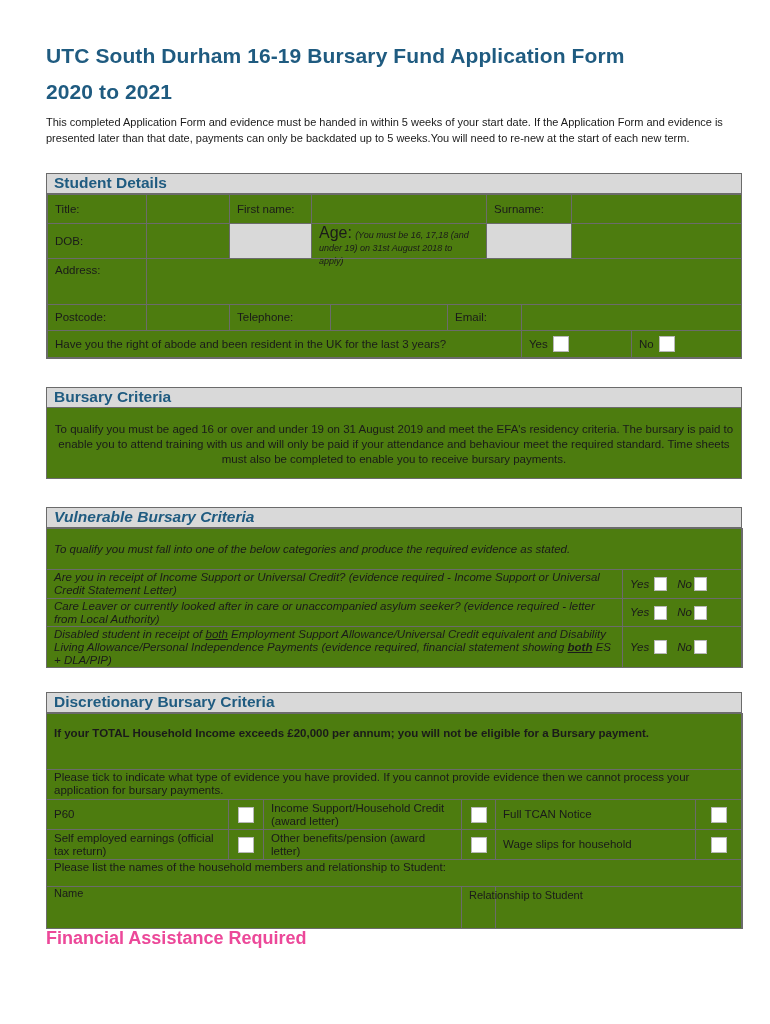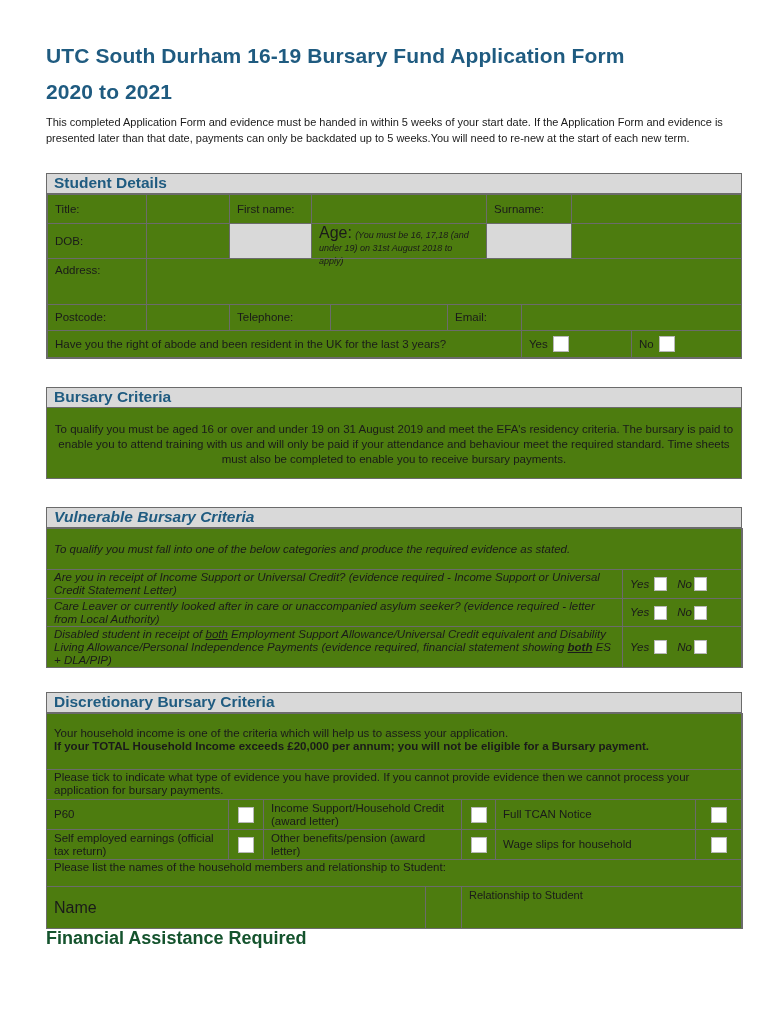--- a/index.html
+++ b/index.html
@@ -12,21 +12,21 @@
   .band { position: absolute; left: 0; right: 0; top: 0; height: 20px; background: #d9d9d9; border-bottom: 1.5px solid #6b6b6b; }
   .band span { position: absolute; left: 7px; top: 0px; font-size: 15.5px; font-weight: bold; color: #1f5b80; }
   .cell { position: absolute; border: 1px solid #6b6b6b; font-size: 11.5px; line-height: 13px; padding: 0 7px; display: flex; align-items: center; }
   .cell.top { align-items: flex-start; padding-top: 5px; }
   .shade { background: #d9d9d9; }
   .chk { display: inline-block; width: 13px; height: 14px; border: 1px solid #b8b8b8; background: #fff; vertical-align: middle; margin-left: 5px; }
   .chk.big { width: 16px; height: 16px; }
   .small-it { font-style: italic; font-size: 9px; line-height: 10px; }
   .txt { position: absolute; font-size: 11.5px; line-height: 15px; }
   u { text-decoration: underline; }
-  .fin { left: 46px; top: 928px; font-size: 18px; font-weight: bold; color: #14532d; }
+  .fin { left: 46px; top: 928px; font-size: 18px; font-weight: bold; color: #ec4899; }
 </style>
 </head>
 <body>
 
 <div class="abs title" style="top:44px;">UTC South Durham 16-19 Bursary Fund Application Form</div>
 <div class="abs title" style="top:80px;">2020 to 2021</div>
 <div class="abs intro">This completed Application Form and evidence must be handed in within 5 weeks of your start date.  If the Application Form and evidence is presented later than that date, payments can only be backdated up to 5 weeks.You will need to re-new at the start of each new term.</div>
 
 <div class="box" style="top:173px; height:186px;">
   <div class="band">
@@ -110,21 +110,20 @@
       <span class="chk" style="margin-left:2px;"></span>
   </div>
 </div>
 
 <div class="box" style="top:692px; height:237px;">
   <div class="band">
       <span>Discretionary Bursary Criteria</span>
     </div>
 
   <div class="cell" style="left:-1px; top:20px; width:697px; height:57px; display:block; padding-top:13px;">
-    <div>Your household income is one of the criteria which will help us to assess your application.</div>
     <div style="font-weight:bold;">If your TOTAL Household Income exceeds £20,000 per annum; you will not be eligible for a Bursary payment.</div>
   </div>
 
   <div class="cell" style="left:-1px; top:76px; width:697px; height:31px; display:block; padding-top:1px;">Please tick to indicate what type of evidence you have provided. If you cannot provide evidence then we cannot process your application for bursary payments.</div>
 
   <div class="cell" style="left:-1px; top:106px; width:183px; height:31px;">P60</div>
   <div class="cell" style="left:181px; top:106px; width:36px; height:31px; justify-content:center; padding:0;">
       <span class="chk big" style="margin:0;"></span>
     </div>
   <div class="cell" style="left:216px; top:106px; width:199px; height:31px;">Income Support/Household Credit  (award letter)</div>
@@ -143,17 +142,17 @@
   <div class="cell" style="left:216px; top:136px; width:199px; height:31px;">Other benefits/pension (award letter)</div>
   <div class="cell" style="left:414px; top:136px; width:35px; height:31px; justify-content:center; padding:0;">
       <span class="chk big" style="margin:0;"></span>
     </div>
   <div class="cell" style="left:448px; top:136px; width:201px; height:31px;">Wage slips for household</div>
   <div class="cell" style="left:648px; top:136px; width:48px; height:31px; justify-content:center; padding:0;">
       <span class="chk big" style="margin:0;"></span>
     </div>
 
   <div class="cell top" style="left:-1px; top:166px; width:697px; height:28px; padding-top:1px;">Please list the names of the household members and relationship to Student:</div>
-  <div class="cell top" style="left:-1px; top:193px; width:380px; height:43px; font-size:16px; padding-top:14px;">Name</div>
+  <div class="cell top" style="left:-1px; top:193px; width:450px; height:43px; font-size:11px; padding-top:0;">Name</div>
   <div class="cell top" style="left:414px; top:193px; width:282px; height:43px; font-size:11px; padding-top:2px;">Relationship to Student</div>
 </div>
 
 <div class="abs fin">Financial Assistance Required</div>
 
 </body></html>

